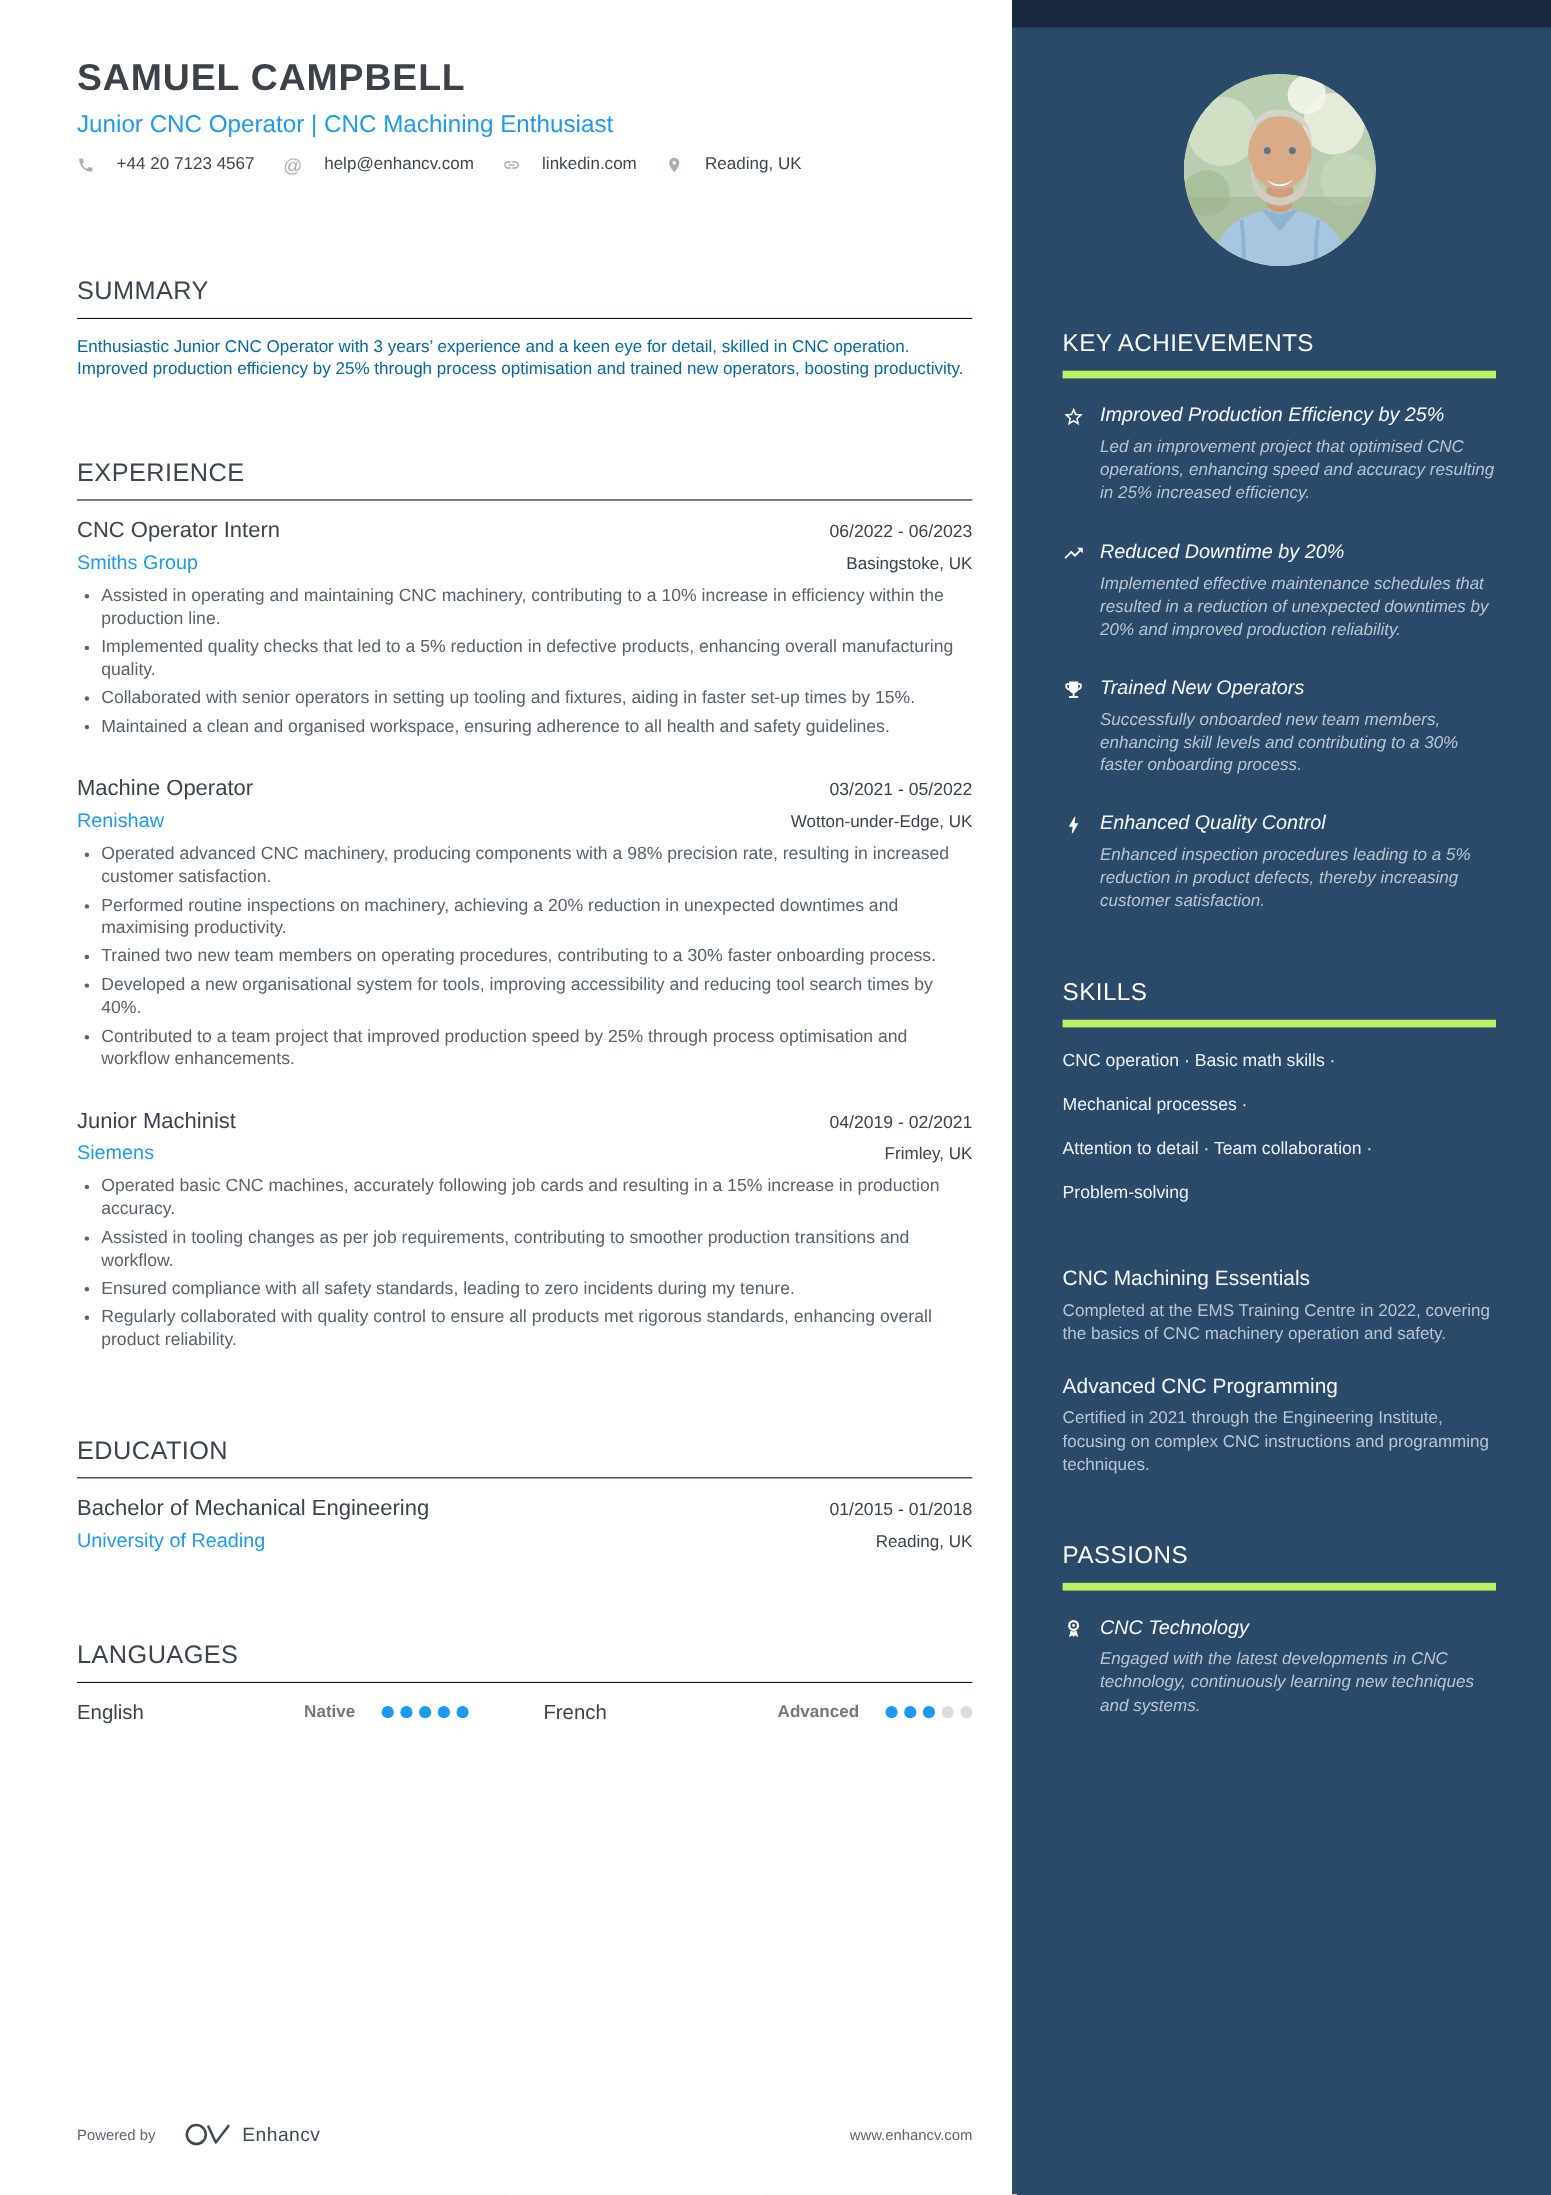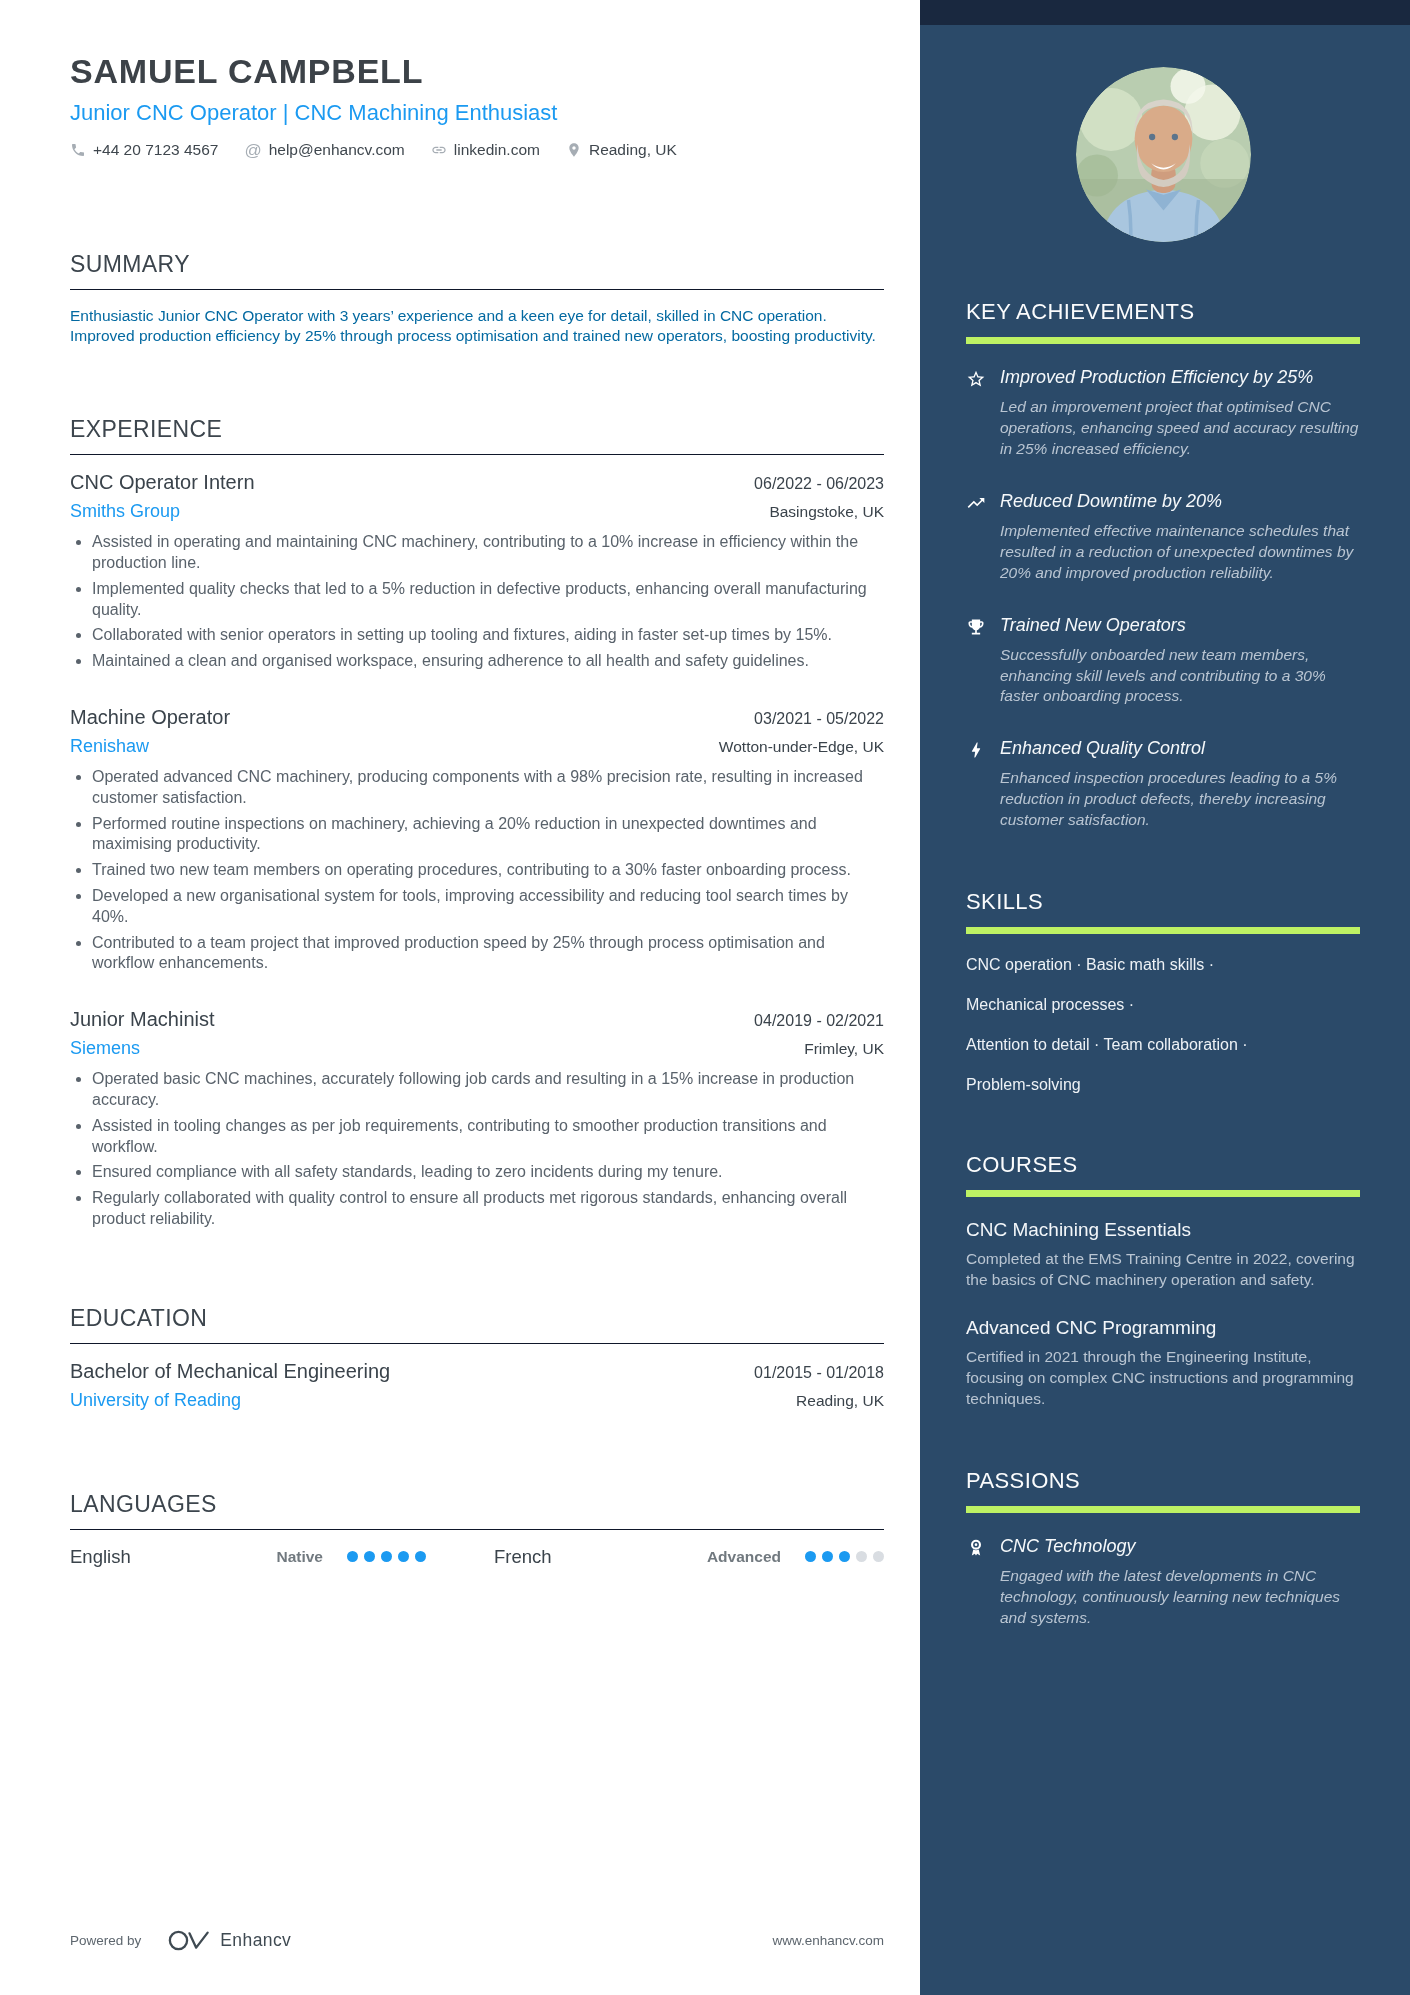--- a/index.html
+++ b/index.html
@@ -4,21 +4,21 @@
 <style>
   * { margin:0; padding:0; box-sizing:border-box; }
   body { font-family:"Liberation Sans", sans-serif; background:#e8e8e8; }
   .page { width:1410px; height:1995px; margin:0 auto; background:#ffffff; display:flex; overflow:hidden; position:relative; }
 
   
   .main { flex:1; display:flex; flex-direction:column; padding:52px 36px 42px 70px; }
   .name { font-size:34px; font-weight:700; color:#3c4248; letter-spacing:.8px; }
   .job-headline { margin-top:9px; font-size:22px; font-weight:500; color:#1b9af1; }
   .contact-row { margin-top:15px; display:flex; align-items:center; gap:26px; font-size:15.5px; color:#3f474e; }
-  .contact-item { display:flex; align-items:center; gap:7px; }
+  .contact-item { display:flex; align-items:center; gap:20px; }
   .cicon { width:16px; height:16px; fill:#a6adb4; flex:0 0 auto; }
   .at-glyph { font-size:17px; color:#a6adb4; line-height:1; }
 
   .section { margin-top:70px; }
   .section.first { margin-top:92px; }
   .section-h { font-size:23px; font-weight:500; color:#3c454d; letter-spacing:.4px; padding-bottom:11px; border-bottom:1px solid #0f172a; margin-bottom:16px; }
   .body-text { font-size:15.5px; color:#0369a1; line-height:1.3; }
 
   .job { margin-top:14px; }
   .job + .job { margin-top:34px; }
@@ -304,21 +304,20 @@
 
     <div class="sb-section">
       <div class="sb-h">SKILLS</div>
       <div class="skill-line">CNC operation · Basic math skills ·</div>
       <div class="skill-line">Mechanical processes ·</div>
       <div class="skill-line">Attention to detail · Team collaboration ·</div>
       <div class="skill-line">Problem-solving</div>
     </div>
 
     <div class="sb-section">
-      <div class="sb-h">COURSES</div>
       <div class="course">
         <div class="course-title">CNC Machining Essentials</div>
         <div class="ach-text">Completed at the EMS Training Centre in 2022, covering the basics of CNC machinery operation and safety.</div>
       </div>
       <div class="course">
         <div class="course-title">Advanced CNC Programming</div>
         <div class="ach-text">Certified in 2021 through the Engineering Institute, focusing on complex CNC instructions and programming techniques.</div>
       </div>
     </div>
 

